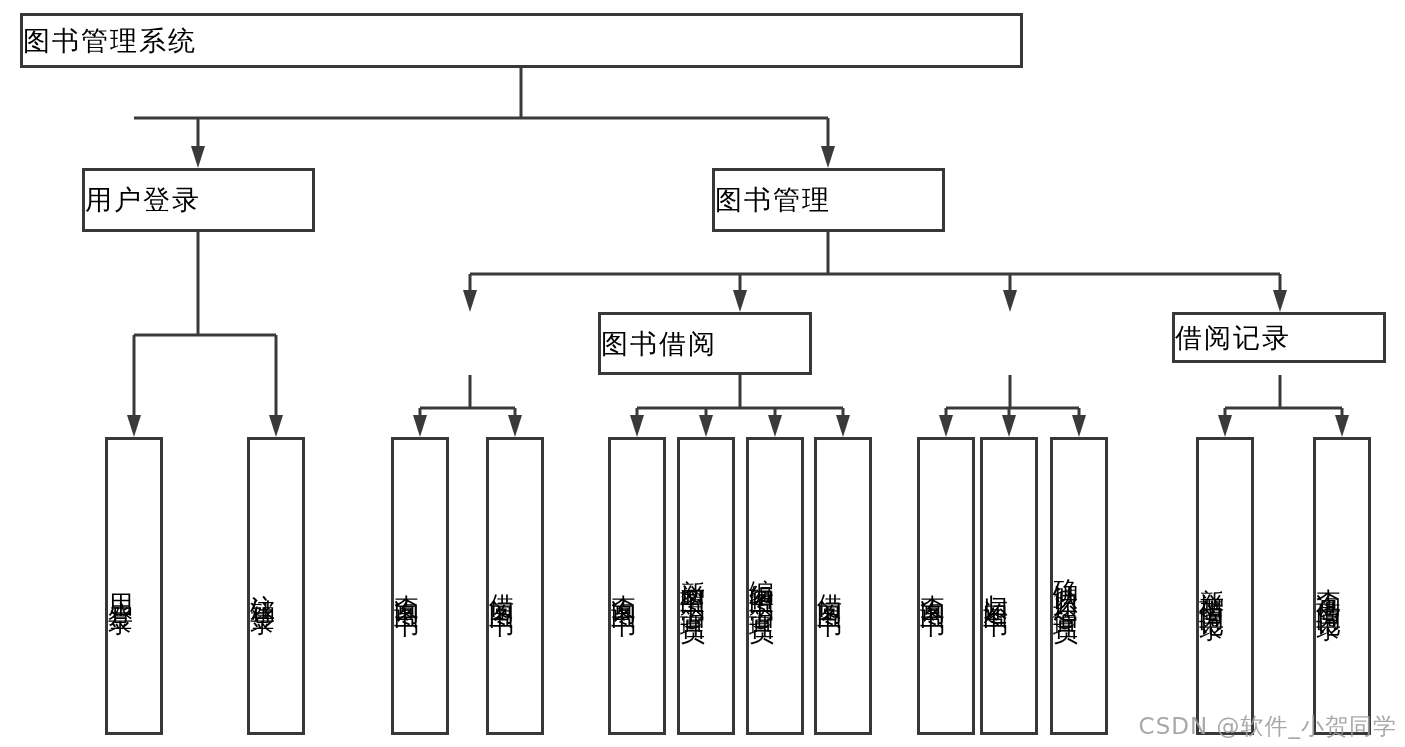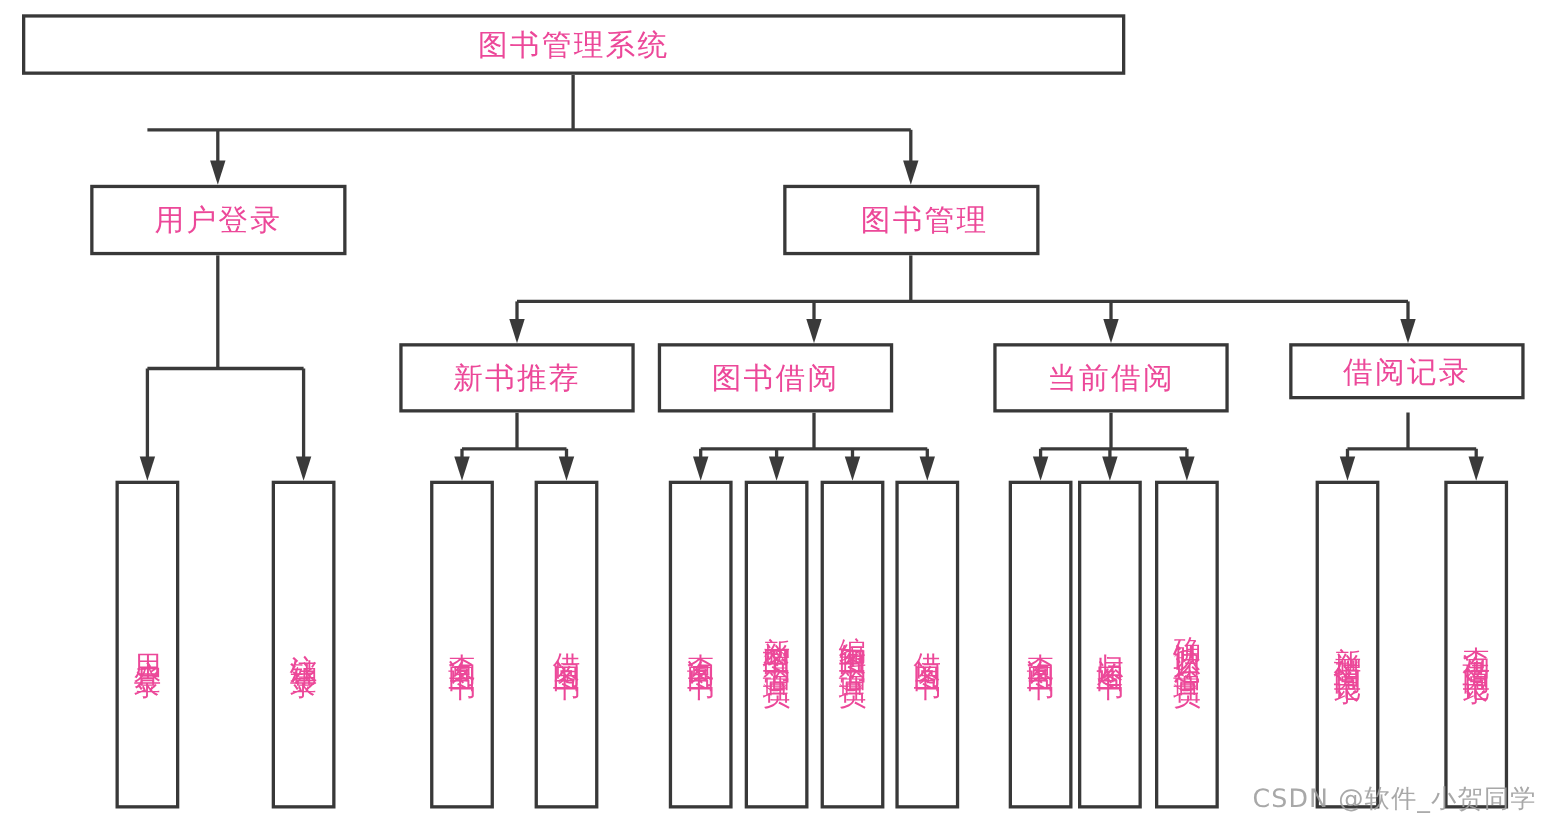--- a/index.html
+++ b/index.html
@@ -23,23 +23,22 @@
     height: 747px;
     z-index: 1;
   }
   .node {
     position: absolute;
     box-sizing: border-box;
     background: #ffffff;
     border: 3px solid #383838;
     display: flex;
     align-items: center;
-    justify-content: center;
     z-index: 2;
-    color: #ec4899;
+    color: #000000;
   }
   .hnode {
     font-size: 27px;
     letter-spacing: 2px;
     white-space: nowrap;
   }
   .vnode .vtext {
     writing-mode: vertical-rl;
     text-orientation: mixed;
     font-size: 25px;
@@ -134,33 +133,27 @@
     </g>
   </svg>
 
   <div class="node hnode" style="left:20px; top:13px; width:1003px; height:55px;">
     <span>图书管理系统</span>
   </div>
 
   <div class="node hnode" style="left:82px; top:168px; width:233px; height:64px;">
     <span>用户登录</span>
   </div>
-  <div class="node hnode" style="left:712px; top:168px; width:233px; height:64px;padding-left:24px;">
+  <div class="node hnode" style="left:712px; top:168px; width:233px; height:64px;">
     <span>图书管理</span>
   </div>
 
-  <div class="node hnode" style="left:363px; top:312px; width:214px; height:63px;">
-    <span>新书推荐</span>
-  </div>
   <div class="node hnode" style="left:598px; top:312px; width:214px; height:63px;">
     <span>图书借阅</span>
   </div>
-  <div class="node hnode" style="left:903px; top:312px; width:214px; height:63px;">
-    <span>当前借阅</span>
-  </div>
   <div class="node hnode" style="left:1172px; top:312px; width:214px; height:51px;">
     <span>借阅记录</span>
   </div>
 
   <div class="node vnode" style="left:105px; top:437px; width:58px; height:298px;">
     <span class="vtext">用户登录</span>
   </div>
   <div class="node vnode" style="left:247px; top:437px; width:58px; height:298px;">
     <span class="vtext">注销登录</span>
   </div>

